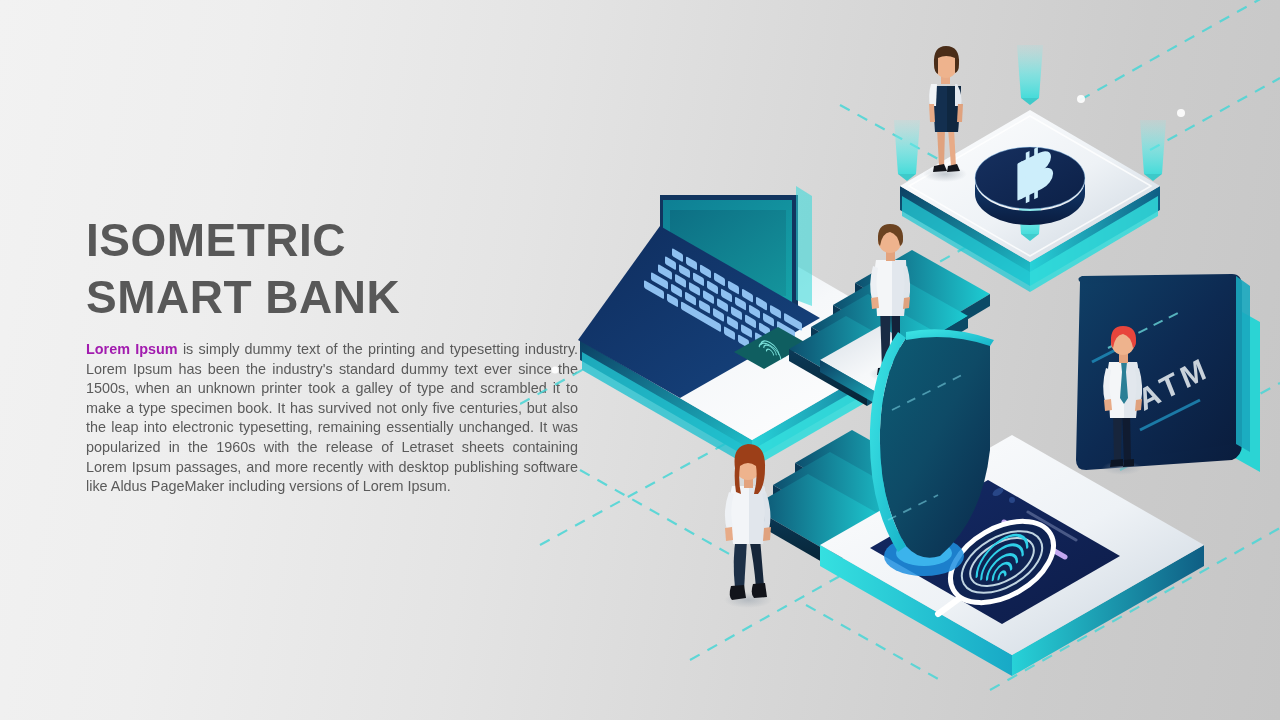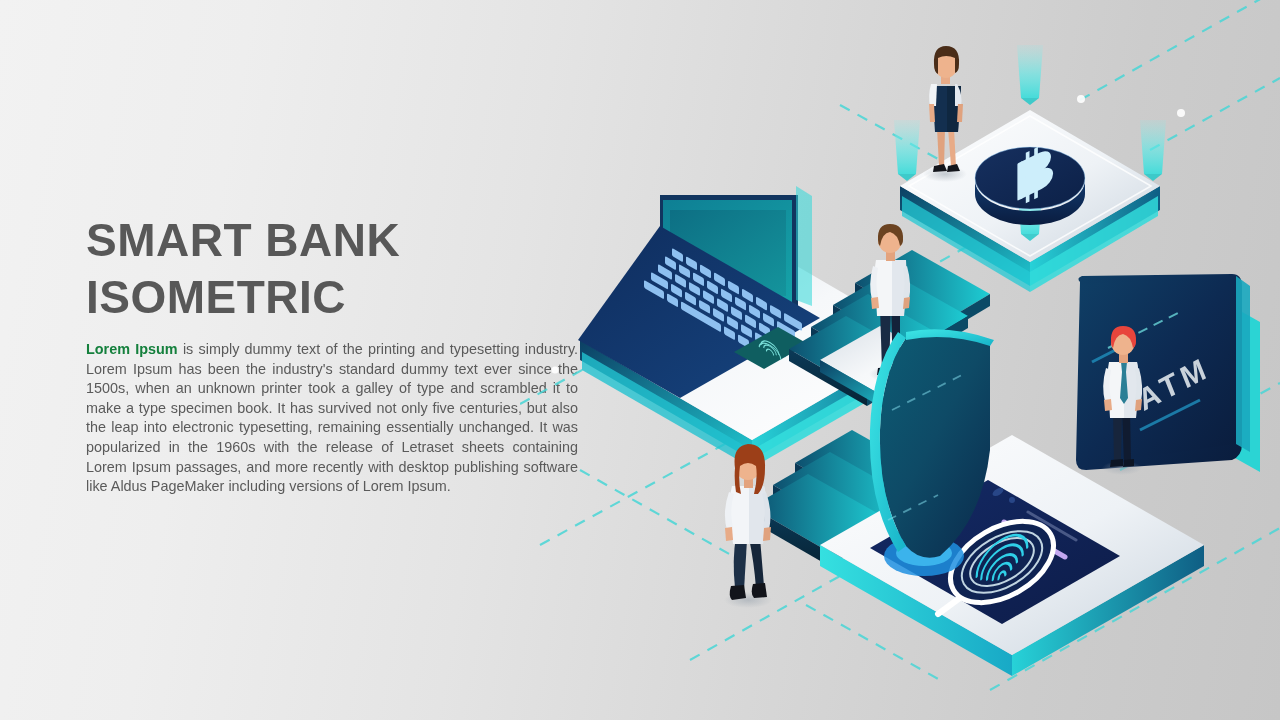--- a/index.html
+++ b/index.html
@@ -16,35 +16,35 @@
     position:absolute;left:86px;top:212px;width:492px;
   }
   .title{
     font-size:46px;line-height:57px;font-weight:bold;color:#585858;
     letter-spacing:0.5px;margin:0 0 14px 0;
   }
   .title .line{display:block;}
   .body-copy{
     font-size:14.4px;line-height:19.6px;color:#5a5a5a;text-align:justify;margin:0;
   }
-  .body-copy b{color:#15803d;font-weight:bold;}
+  .body-copy b{color:#a21caf;font-weight:bold;}
 
   
   .art{position:absolute;left:520px;top:0;width:760px;height:720px;}
   .art svg{display:block;}
 </style>
 </head>
 <body>
 
 <div class="slide">
 
   <div class="text-col">
     <h1 class="title">
+      <span class="line">ISOMETRIC</span>
       <span class="line">SMART BANK</span>
-      <span class="line">ISOMETRIC</span>
     </h1>
     <p class="body-copy"><b>Lorem Ipsum</b><span> is simply dummy text of the printing and typesetting industry. Lorem Ipsum has been the industry's standard dummy text ever since the 1500s, when an unknown printer took a galley of type and scrambled it to make a type specimen book. It has survived not only five centuries, but also the leap into electronic typesetting, remaining essentially unchanged. It was popularized in the 1960s with the release of Letraset sheets containing Lorem Ipsum passages, and more recently with desktop publishing software like Aldus PageMaker including versions of Lorem Ipsum.</span></p>
   </div>
 
   <div class="art">
     <svg width="760" height="720" viewBox="0 0 760 720" xmlns="http://www.w3.org/2000/svg">
       <defs>
         <linearGradient id="gPlatTop" x1="0" y1="0" x2="1" y2="1">
           <stop offset="0" stop-color="#ffffff"></stop>
           <stop offset="0.55" stop-color="#eef2f6"></stop>

